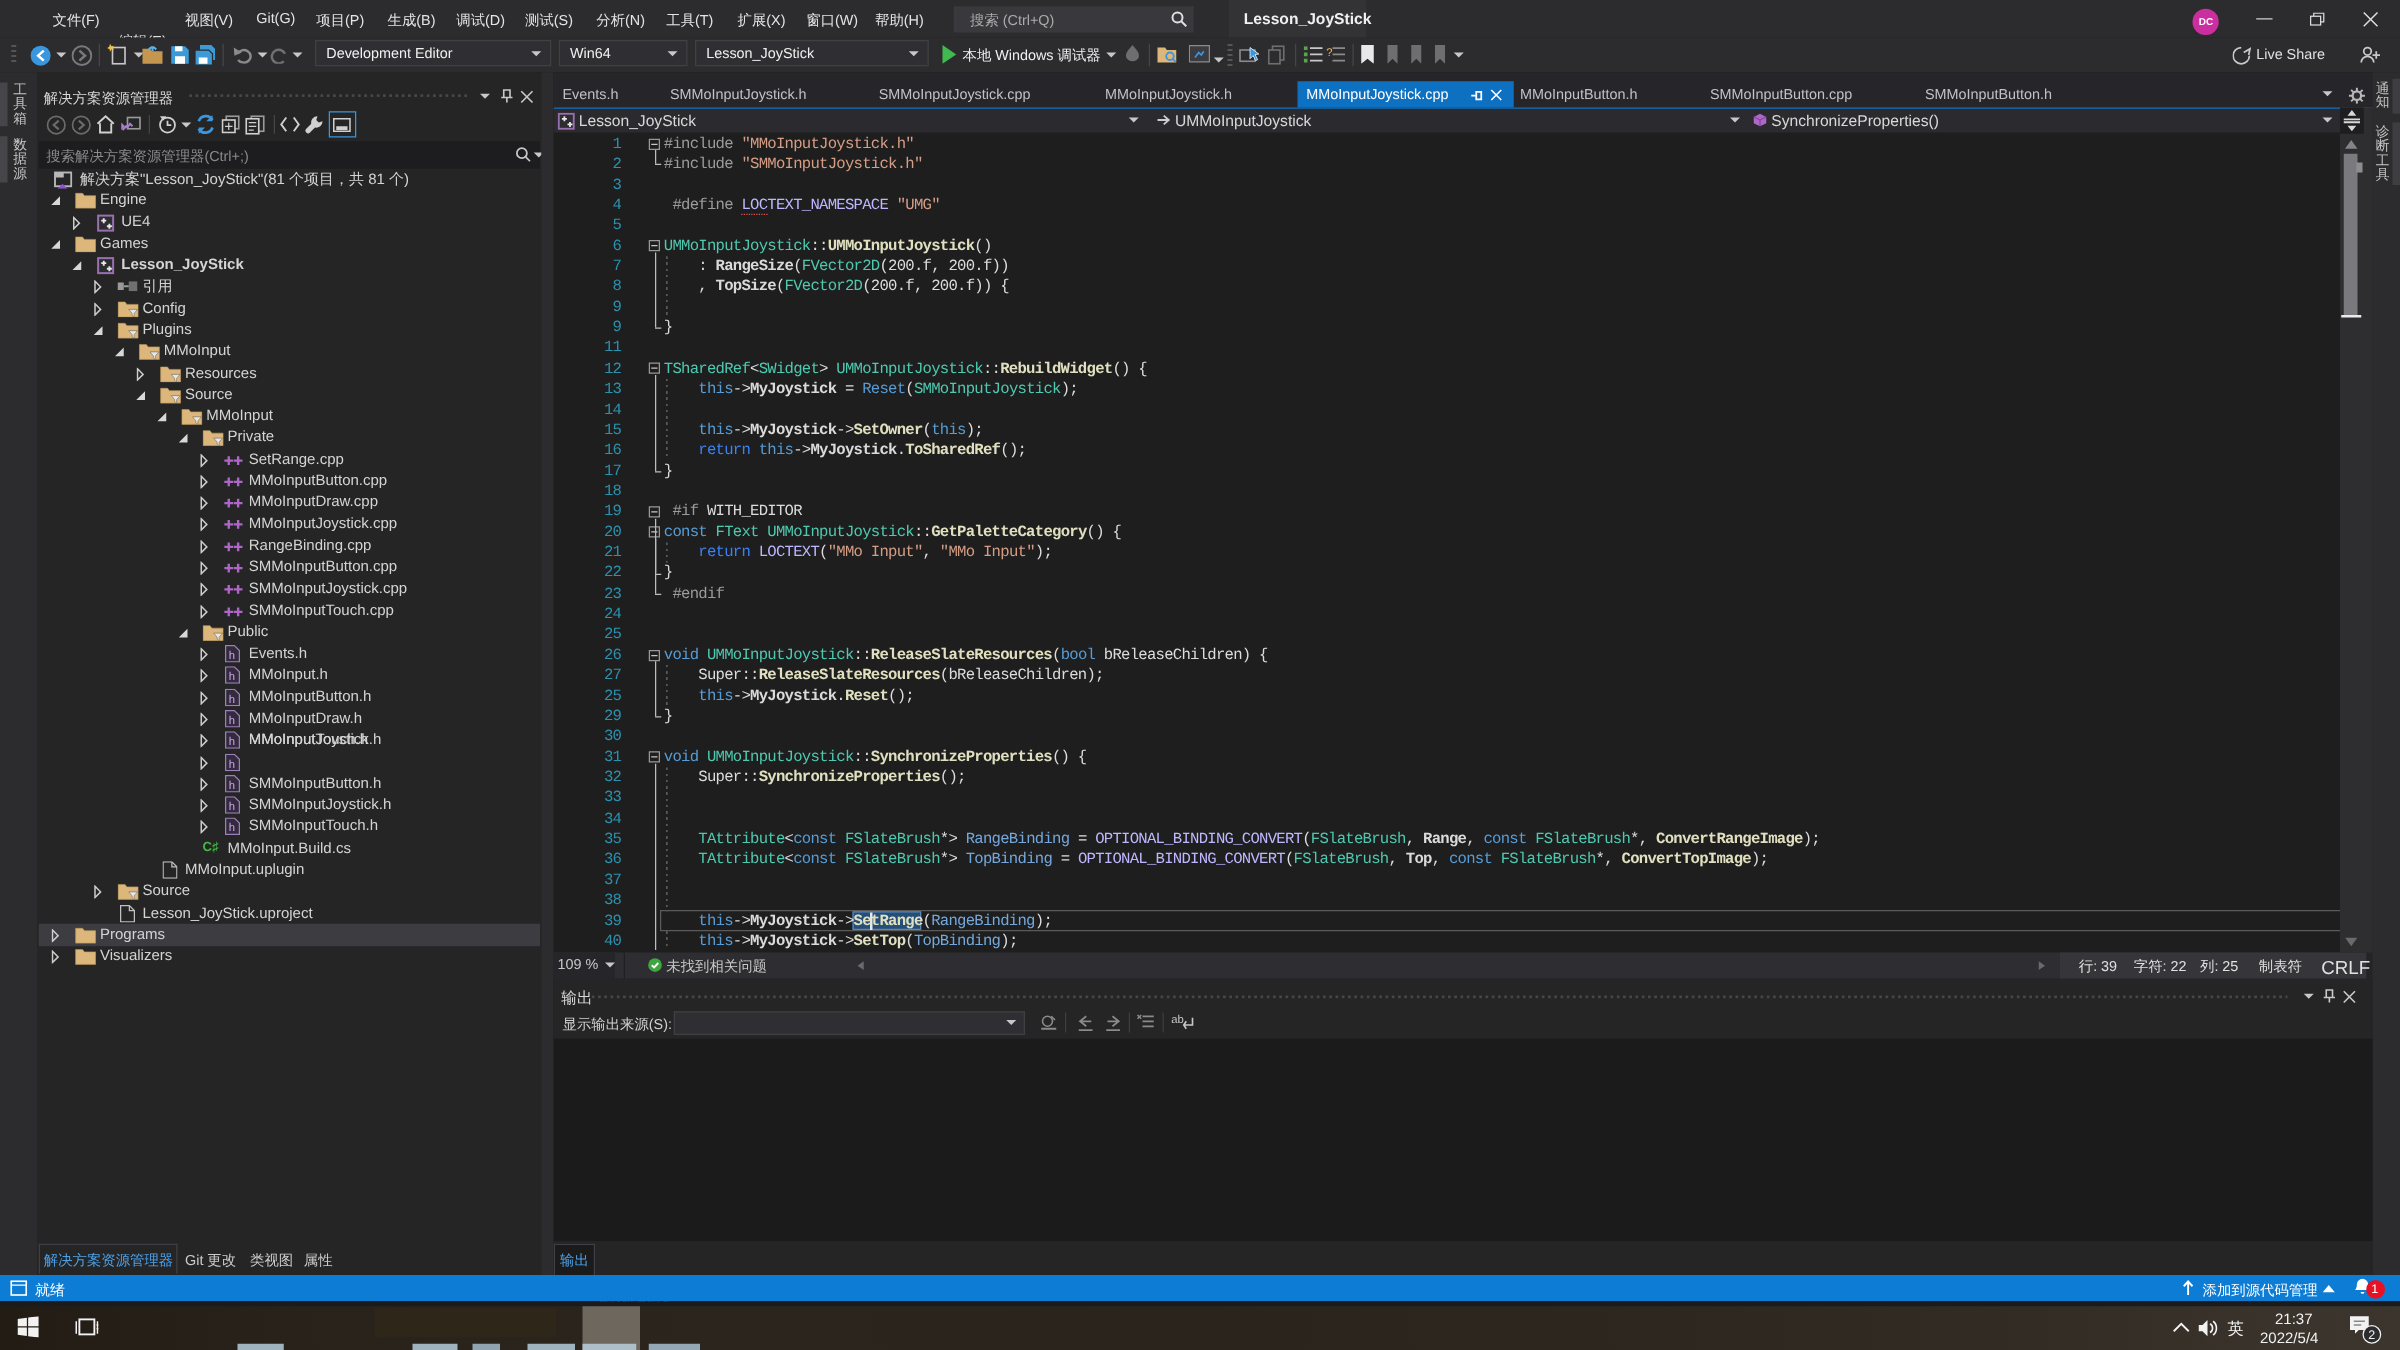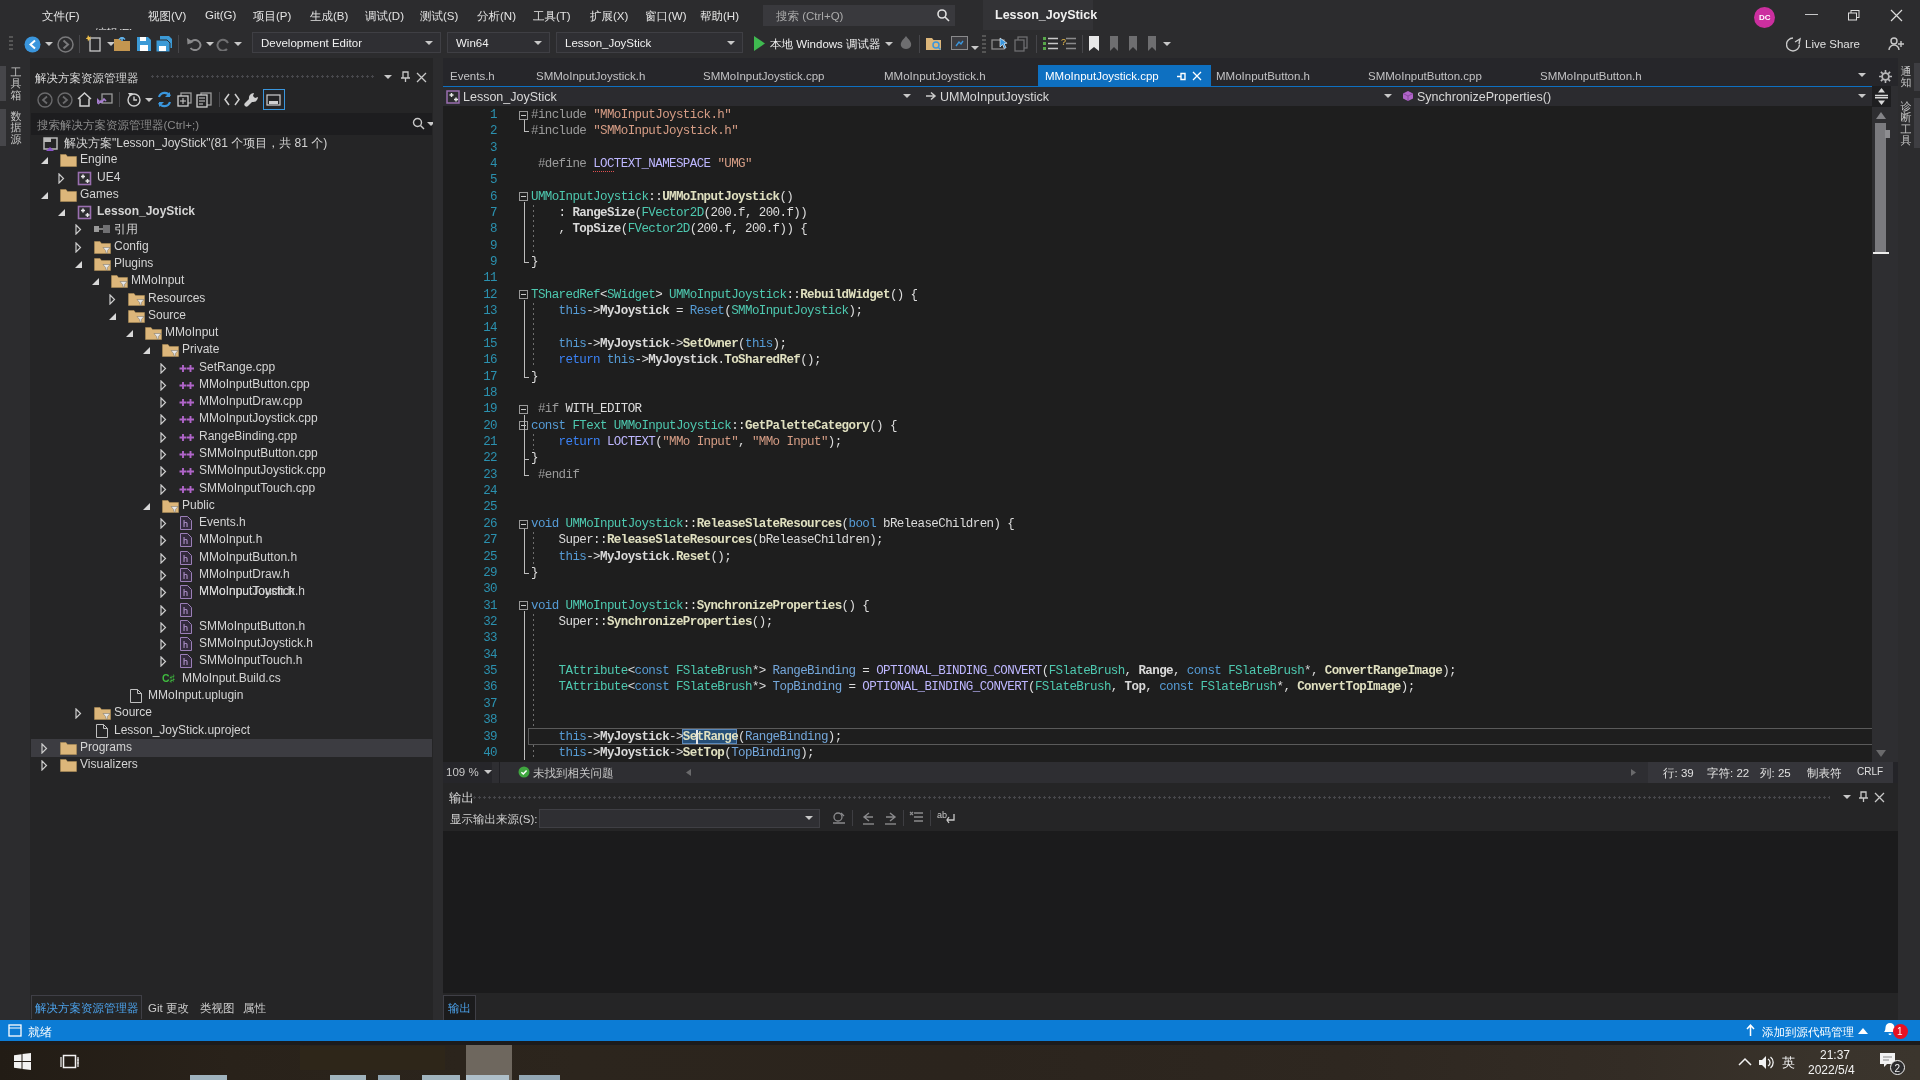--- a/index.html
+++ b/index.html
@@ -672,21 +672,21 @@
     <path d="M6 1 L1 4.5 L6 8Z" fill="#6a6a6c"></path>
   </svg>
 <svg class="abs" style="left:1630px;top:768px" width="7" height="9">
     <path d="M1 1 L6 4.5 L1 8Z" fill="#6a6a6c"></path>
   </svg>
 <div class="abs" style="left:1648px;top:762px;width:245px;height:21px;background:#35353a"></div>
 <div class="t" style="left:1663px;top:766px;font-size:11.5px;color:#e0e0e0">行: 39</div>
 <div class="t" style="left:1707px;top:766px;font-size:11.5px;color:#e0e0e0">字符: 22</div>
 <div class="t" style="left:1760px;top:766px;font-size:11.5px;color:#e0e0e0">列: 25</div>
 <div class="t" style="left:1807px;top:766px;font-size:11.5px;color:#e0e0e0">制表符</div>
-<div class="t" style="left:1857px;top:766px;font-size:10px;color:#e0e0e0">CRLF</div>
+<div class="t" style="left:1857px;top:766px;font-size:15px;color:#e0e0e0">CRLF</div>
 <div class="abs" style="left:1872px;top:86px;width:26px;height:676px;background:#2e2e31"></div>
 <div class="abs" style="left:1872px;top:86px;width:19px;height:21px;background:#1e1e20"></div>
 <svg class="abs" style="left:1874px;top:88px" width="15" height="17">
     <path d="M7.5 0 L11 4.5 H4Z M7.5 17 L4 12.5 h7Z" fill="#d8d8d8"></path>
     <path d="M1 7.5 h13 M1 9.8 h13" stroke="#d8d8d8" stroke-width="1.5"></path>
   </svg>
 <svg class="abs" style="left:1876px;top:112px" width="10" height="8">
     <path d="M5 0 L10 7 H0Z" fill="#848488"></path>
   </svg>
 <div class="abs" style="left:1875px;top:123px;width:11px;height:130px;background:#7a7a7e"></div>

